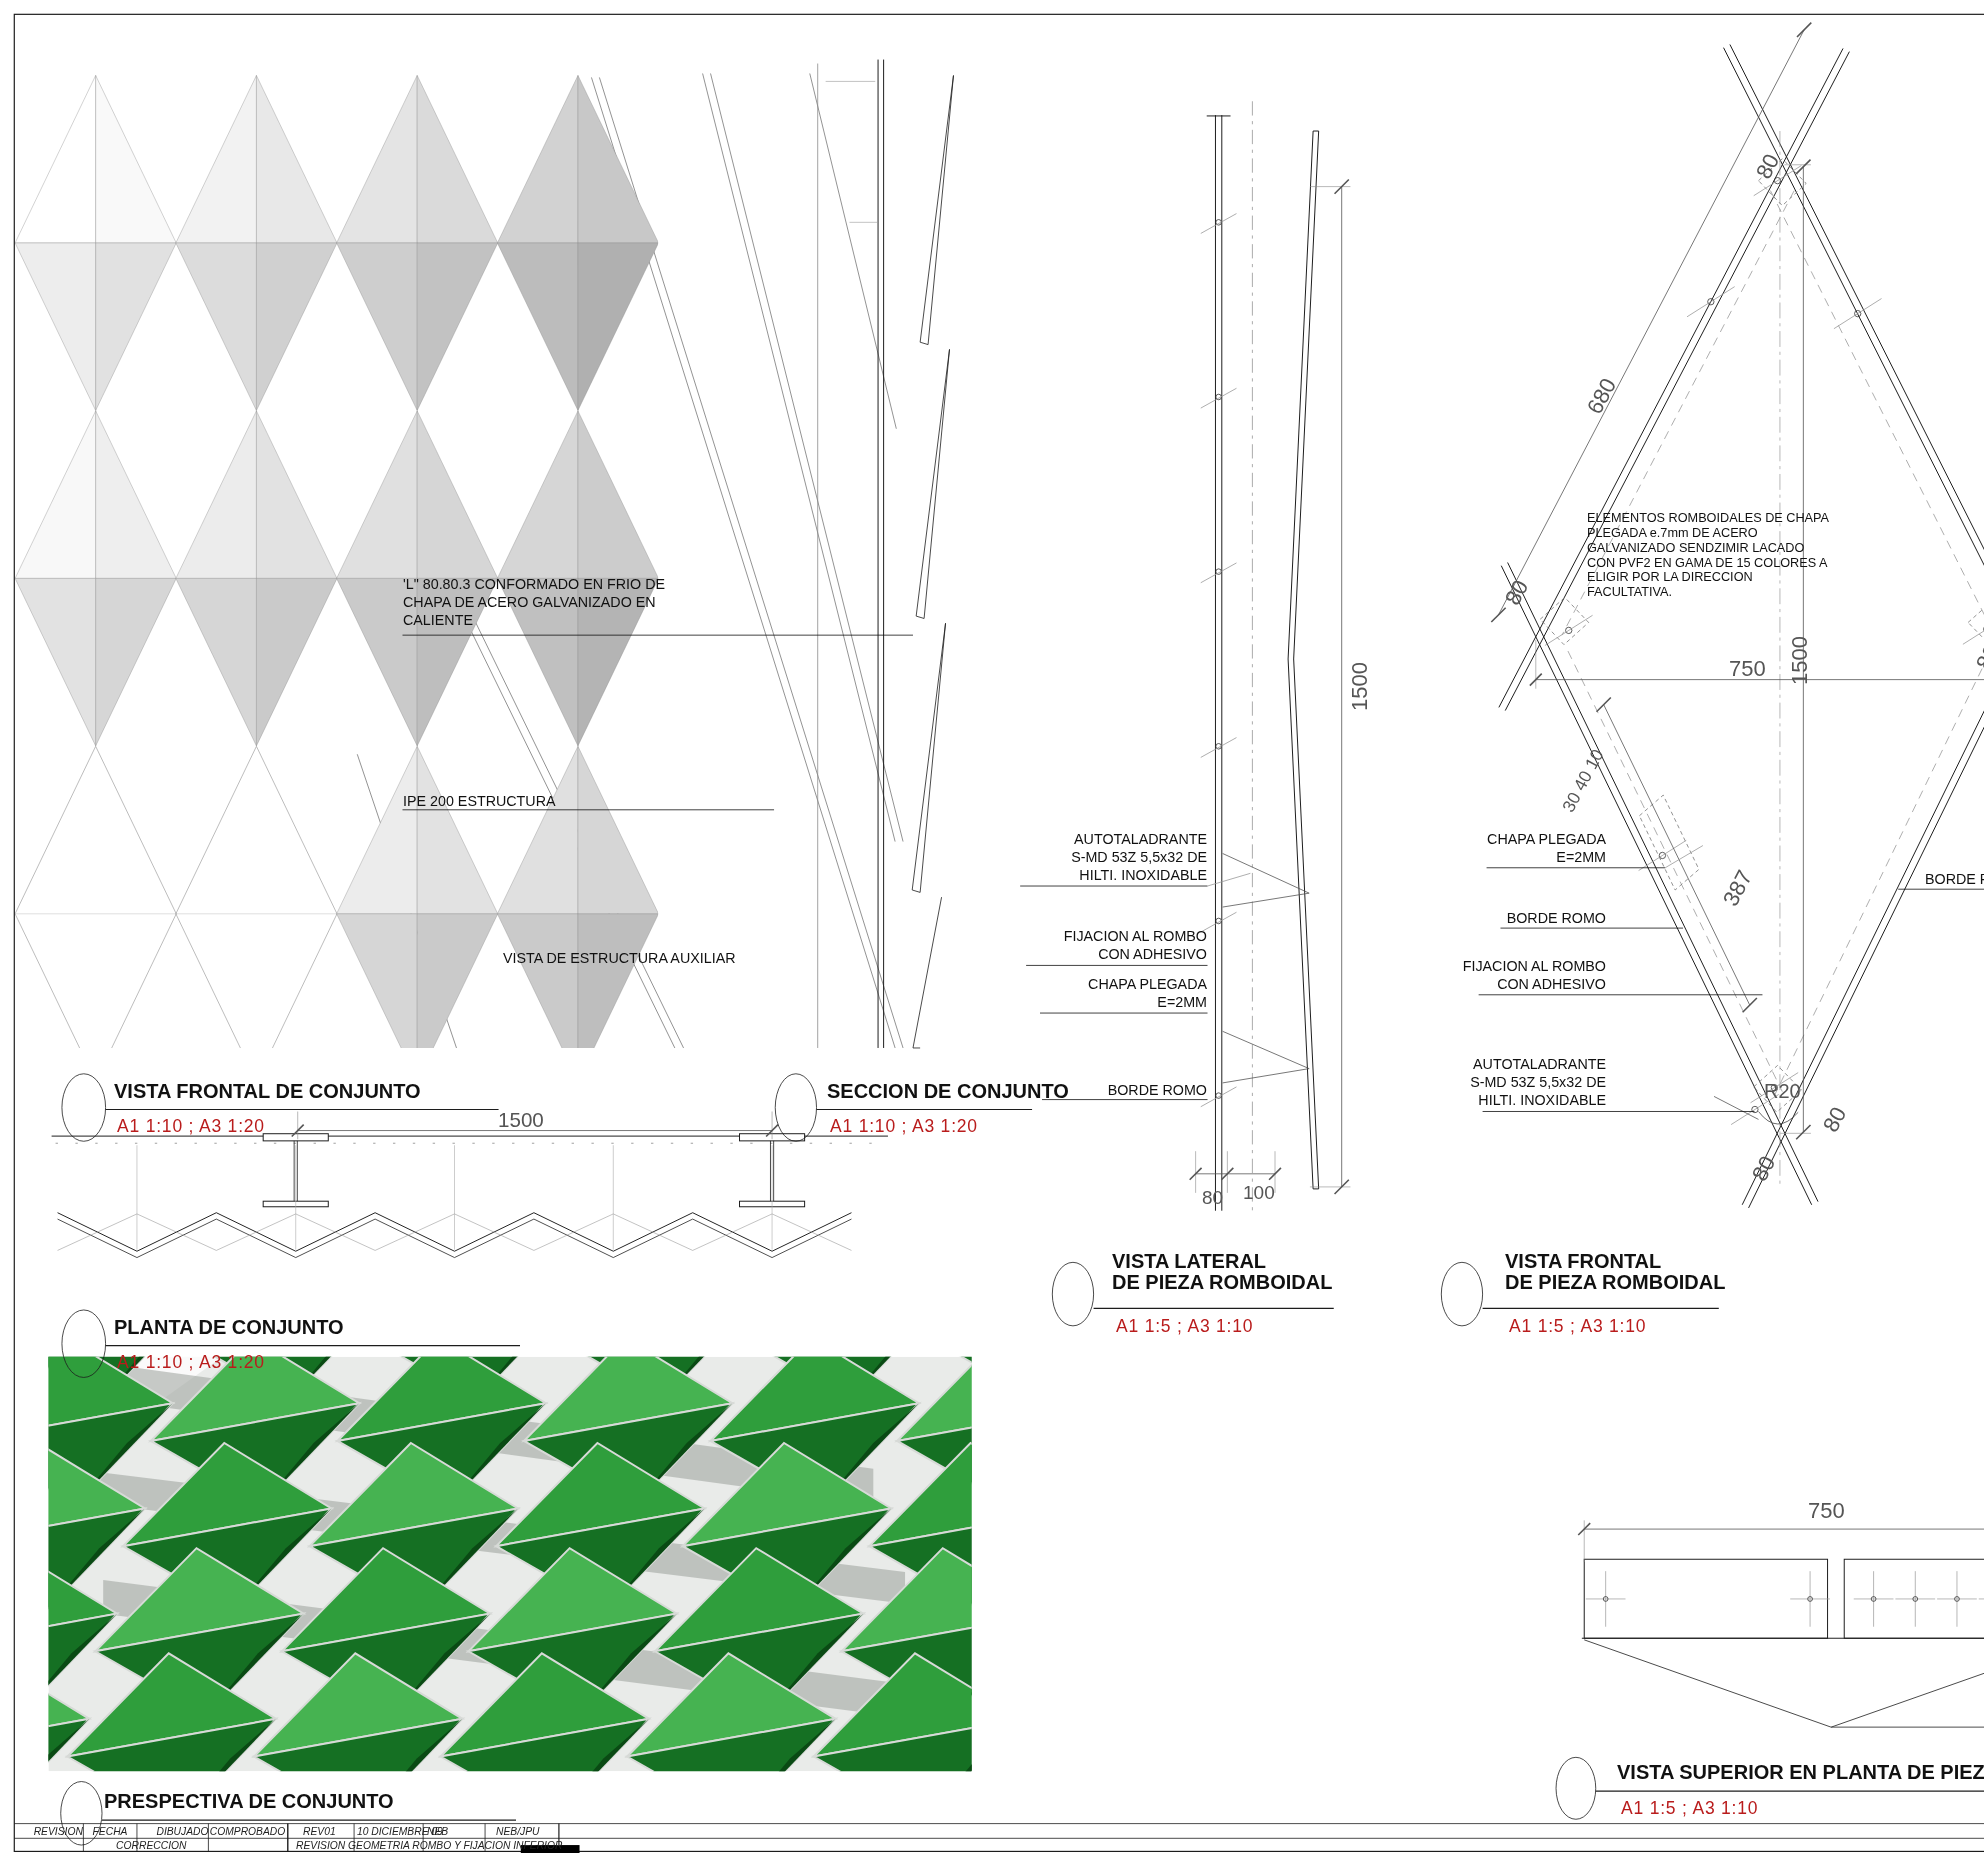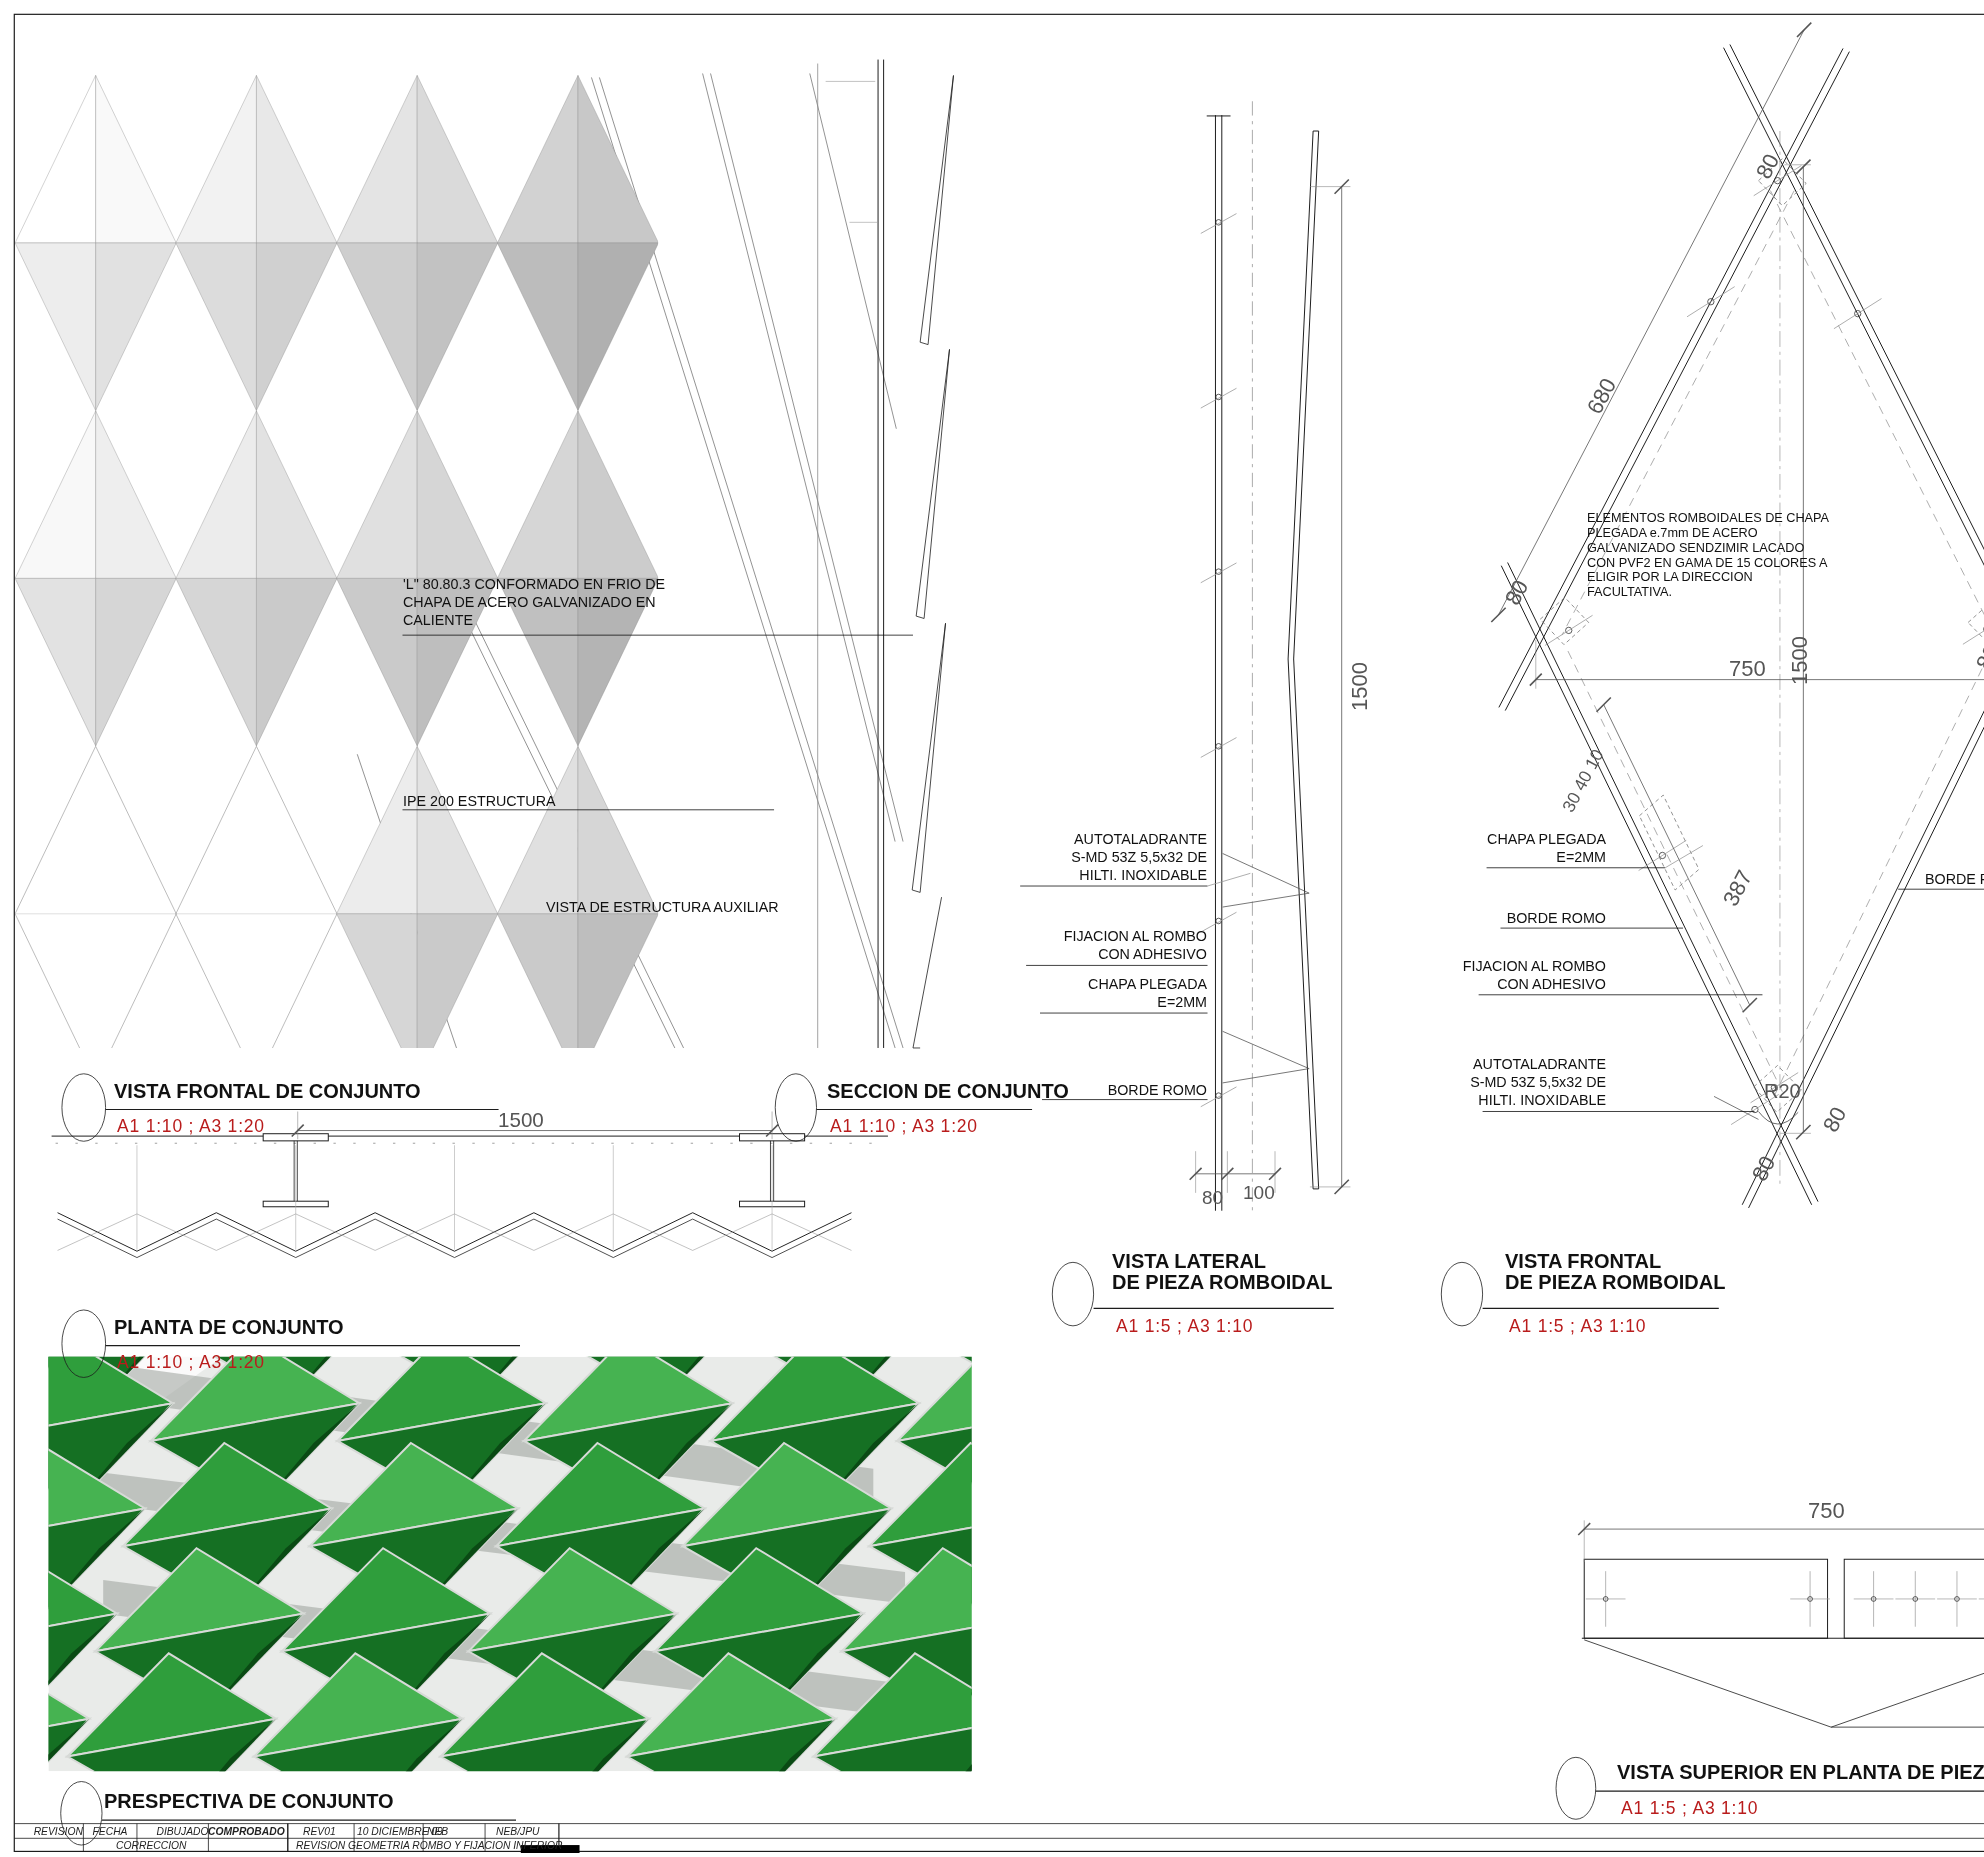--- a/index.html
+++ b/index.html
@@ -515,21 +515,21 @@
     <line x1="1222" y1="4594" x2="1222" y2="4664"></line>
     <line x1="1408" y1="4594" x2="1408" y2="4664" stroke-width="3"></line>
     <rect x="1312" y="4648" width="148" height="20" fill="#000" stroke="none"></rect>
   </g>
 </svg>
 
 <div class="t ann" style="left:403px;top:575px;">'L" 80.80.3 CONFORMADO EN FRIO DE
 CHAPA DE ACERO GALVANIZADO EN
 CALIENTE</div>
 <div class="t ann" style="left:403px;top:792px;">IPE 200 ESTRUCTURA</div>
-<div class="t ann" style="left:503px;top:898px;margin-left:43px;">VISTA DE ESTRUCTURA AUXILIAR</div>
+<div class="t ann" style="left:503px;top:949px;">VISTA DE ESTRUCTURA AUXILIAR</div>
 
 <div class="t vtitle" style="left:114px;top:1081px;">VISTA FRONTAL DE CONJUNTO</div>
 <div class="t vscale" style="left:117px;top:1116px;">A1  1:10  ;  A3  1:20</div>
 <div class="t vtitle" style="left:827px;top:1081px;">SECCION DE CONJUNTO</div>
 <div class="t vscale" style="left:830px;top:1116px;">A1  1:10  ;  A3  1:20</div>
 <div class="t vtitle" style="left:114px;top:1317px;">PLANTA DE CONJUNTO</div>
 <div class="t vscale" style="left:117px;top:1352px;">A1  1:10  ;  A3  1:20</div>
 <div class="t vtitle" style="left:104px;top:1791px;text-align:right;">PRESPECTIVA DE CONJUNTO</div>
 <div class="t vtitle" style="left:1112px;top:1251px;">VISTA LATERAL
 DE  PIEZA ROMBOIDAL</div>
@@ -581,20 +581,20 @@
 <div class="t dim" style="left:1764px;top:1079px;font-size:20px;">R20</div>
 <div class="t dim rot" style="left:1817px;top:1124px;transform:rotate(-62deg);">80</div>
 <div class="t dim rot" style="left:1746px;top:1173px;transform:rotate(-62deg);">80</div>
 
 <div class="t dim" style="left:498px;top:1107px;font-size:20.6px;">1500</div>
 <div class="t dim" style="left:1808px;top:1497px;">750</div>
 
 <div class="strip c" style="left:14.3px;top:1826px;width:88px;">REVISION</div>
 <div class="strip c" style="left:83px;top:1826px;width:54px;">FECHA</div>
 <div class="strip c" style="left:137px;top:1826px;width:91px;">DIBUJADO</div>
-<div class="strip c" style="left:208px;top:1826px;width:68px;font-weight:bold;">COMPROBADO</div>
+<div class="strip c" style="left:208px;top:1826px;width:79px;">COMPROBADO</div>
 <div class="strip" style="left:303px;top:1826px;font-style:italic;">REV01</div>
 <div class="strip" style="left:357px;top:1826px;">10 DICIEMBRE 09</div>
 <div class="strip" style="left:427px;top:1826px;">NEB</div>
 <div class="strip" style="left:496px;top:1826px;">NEB/JPU</div>
 <div class="strip c" style="left:14.3px;top:1840px;width:274px;">CORRECCION</div>
 <div class="strip" style="left:296px;top:1840px;">REVISION GEOMETRIA ROMBO Y FIJACION INFERIOR</div>
 
 
 </body></html>

